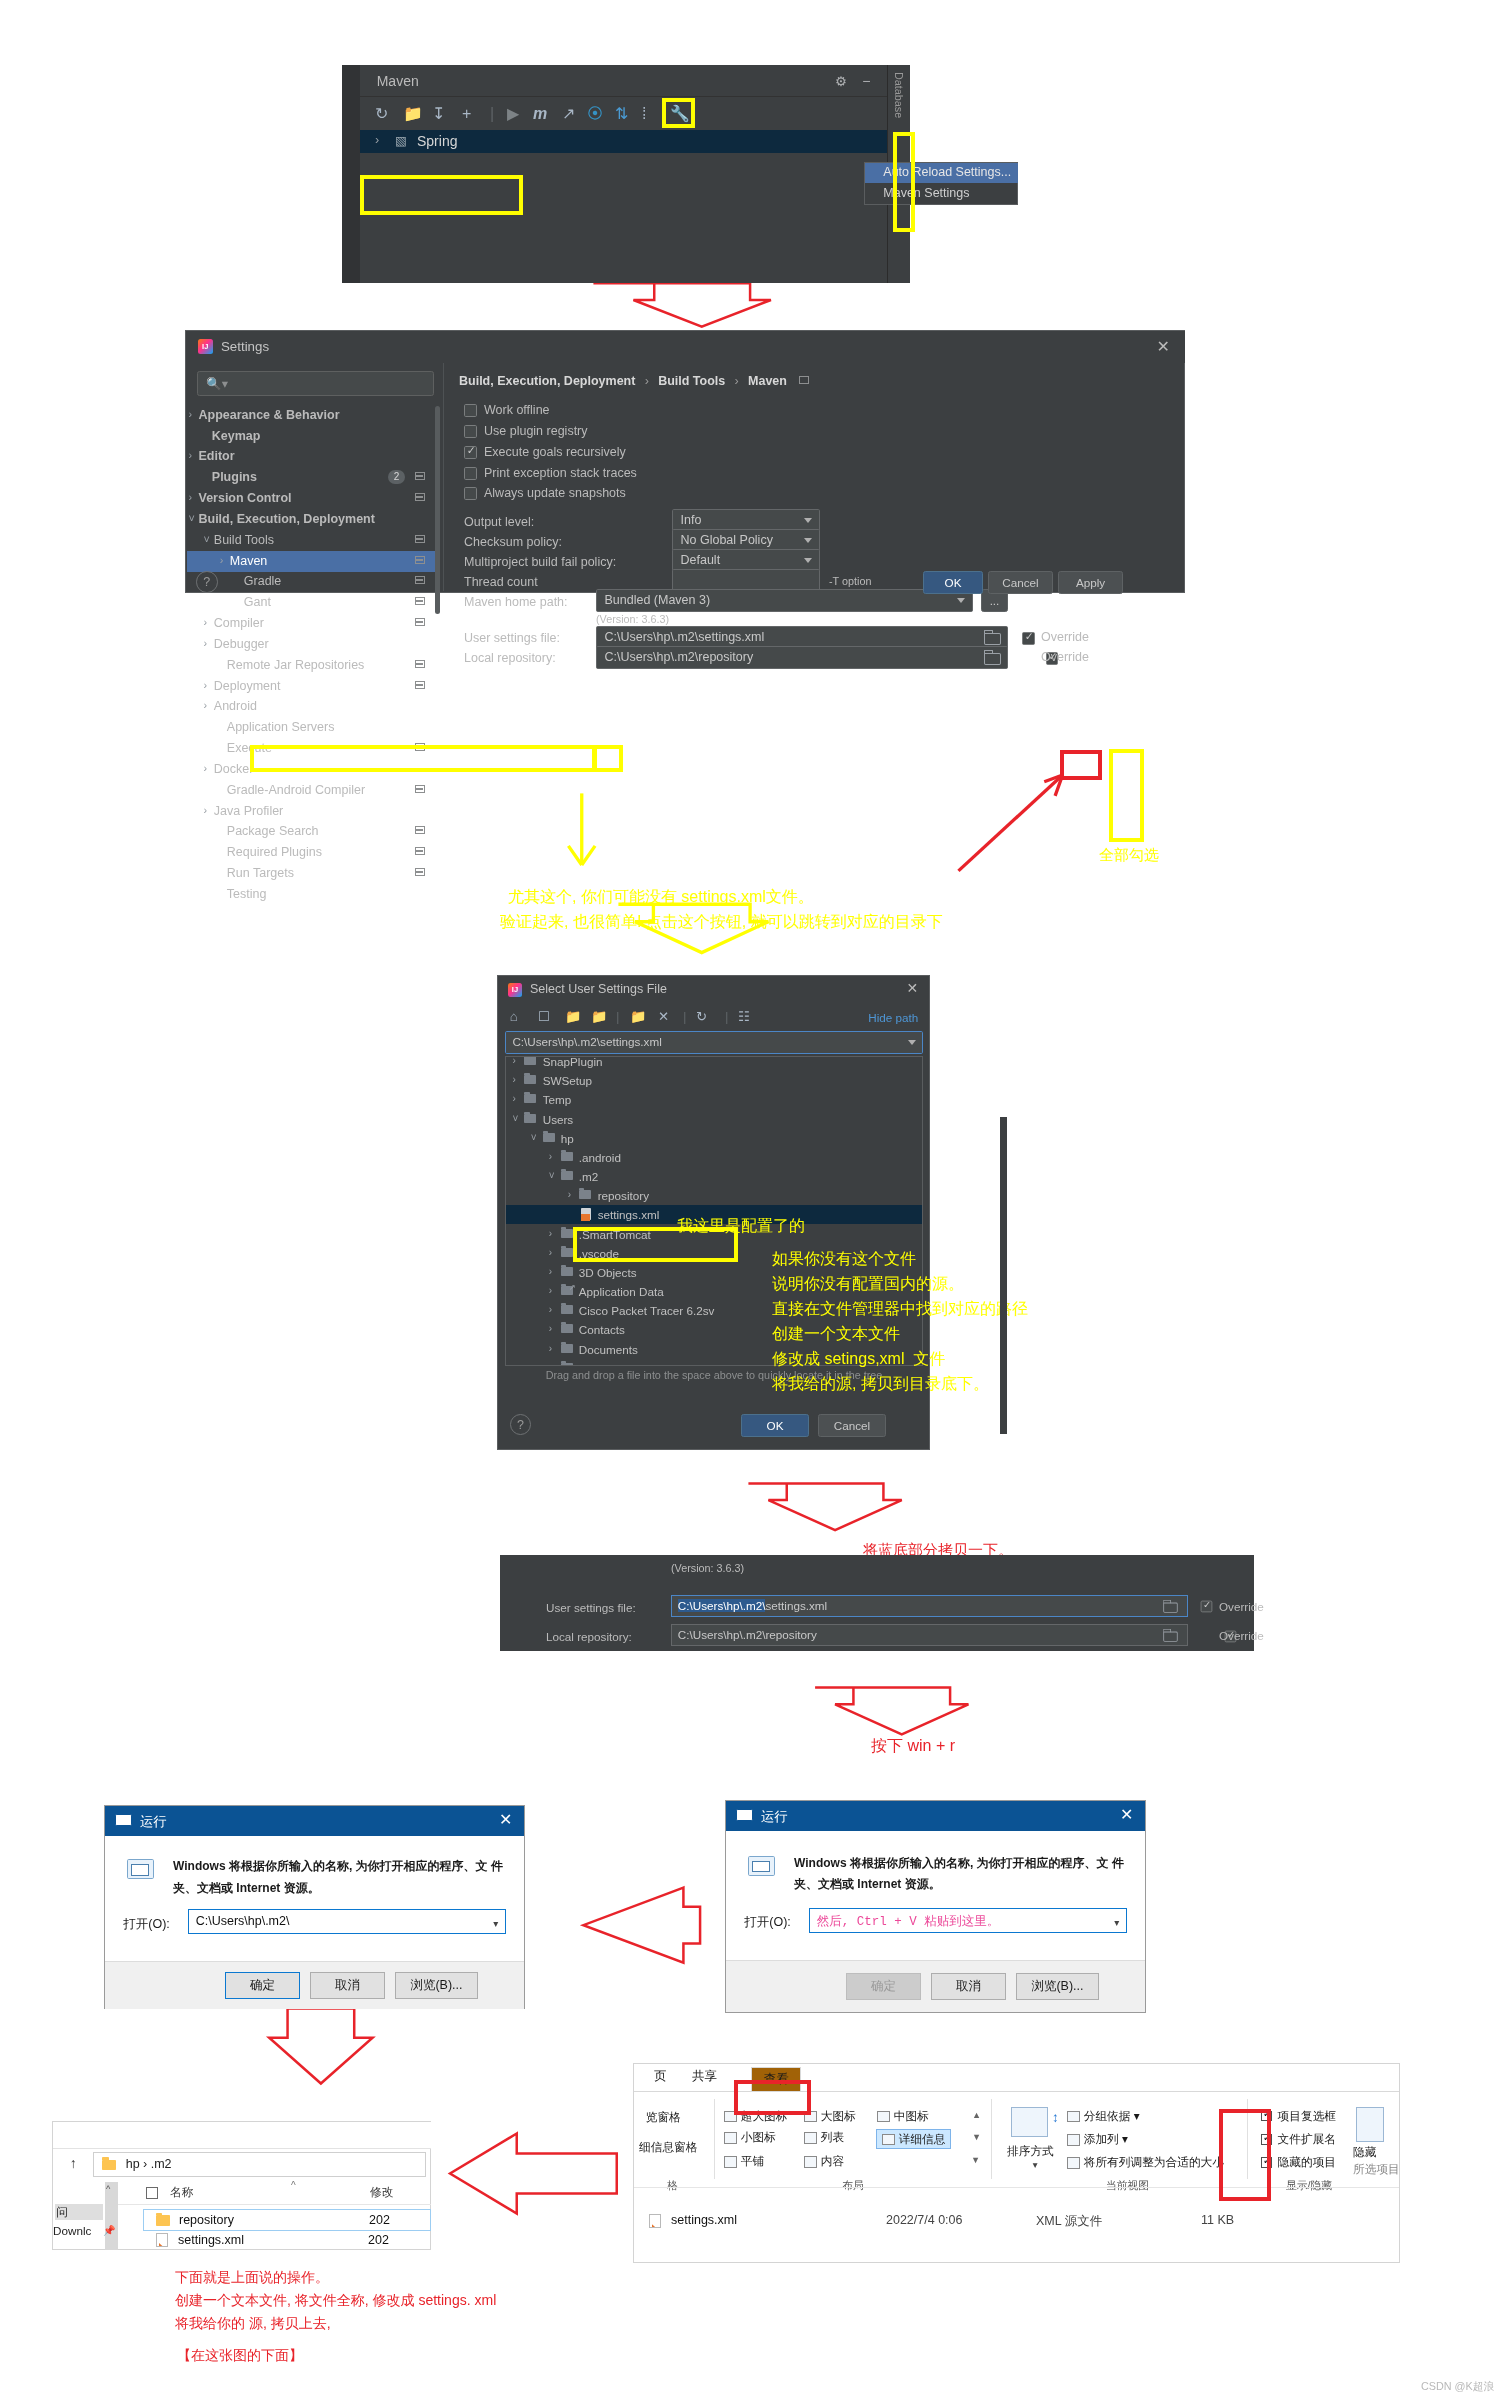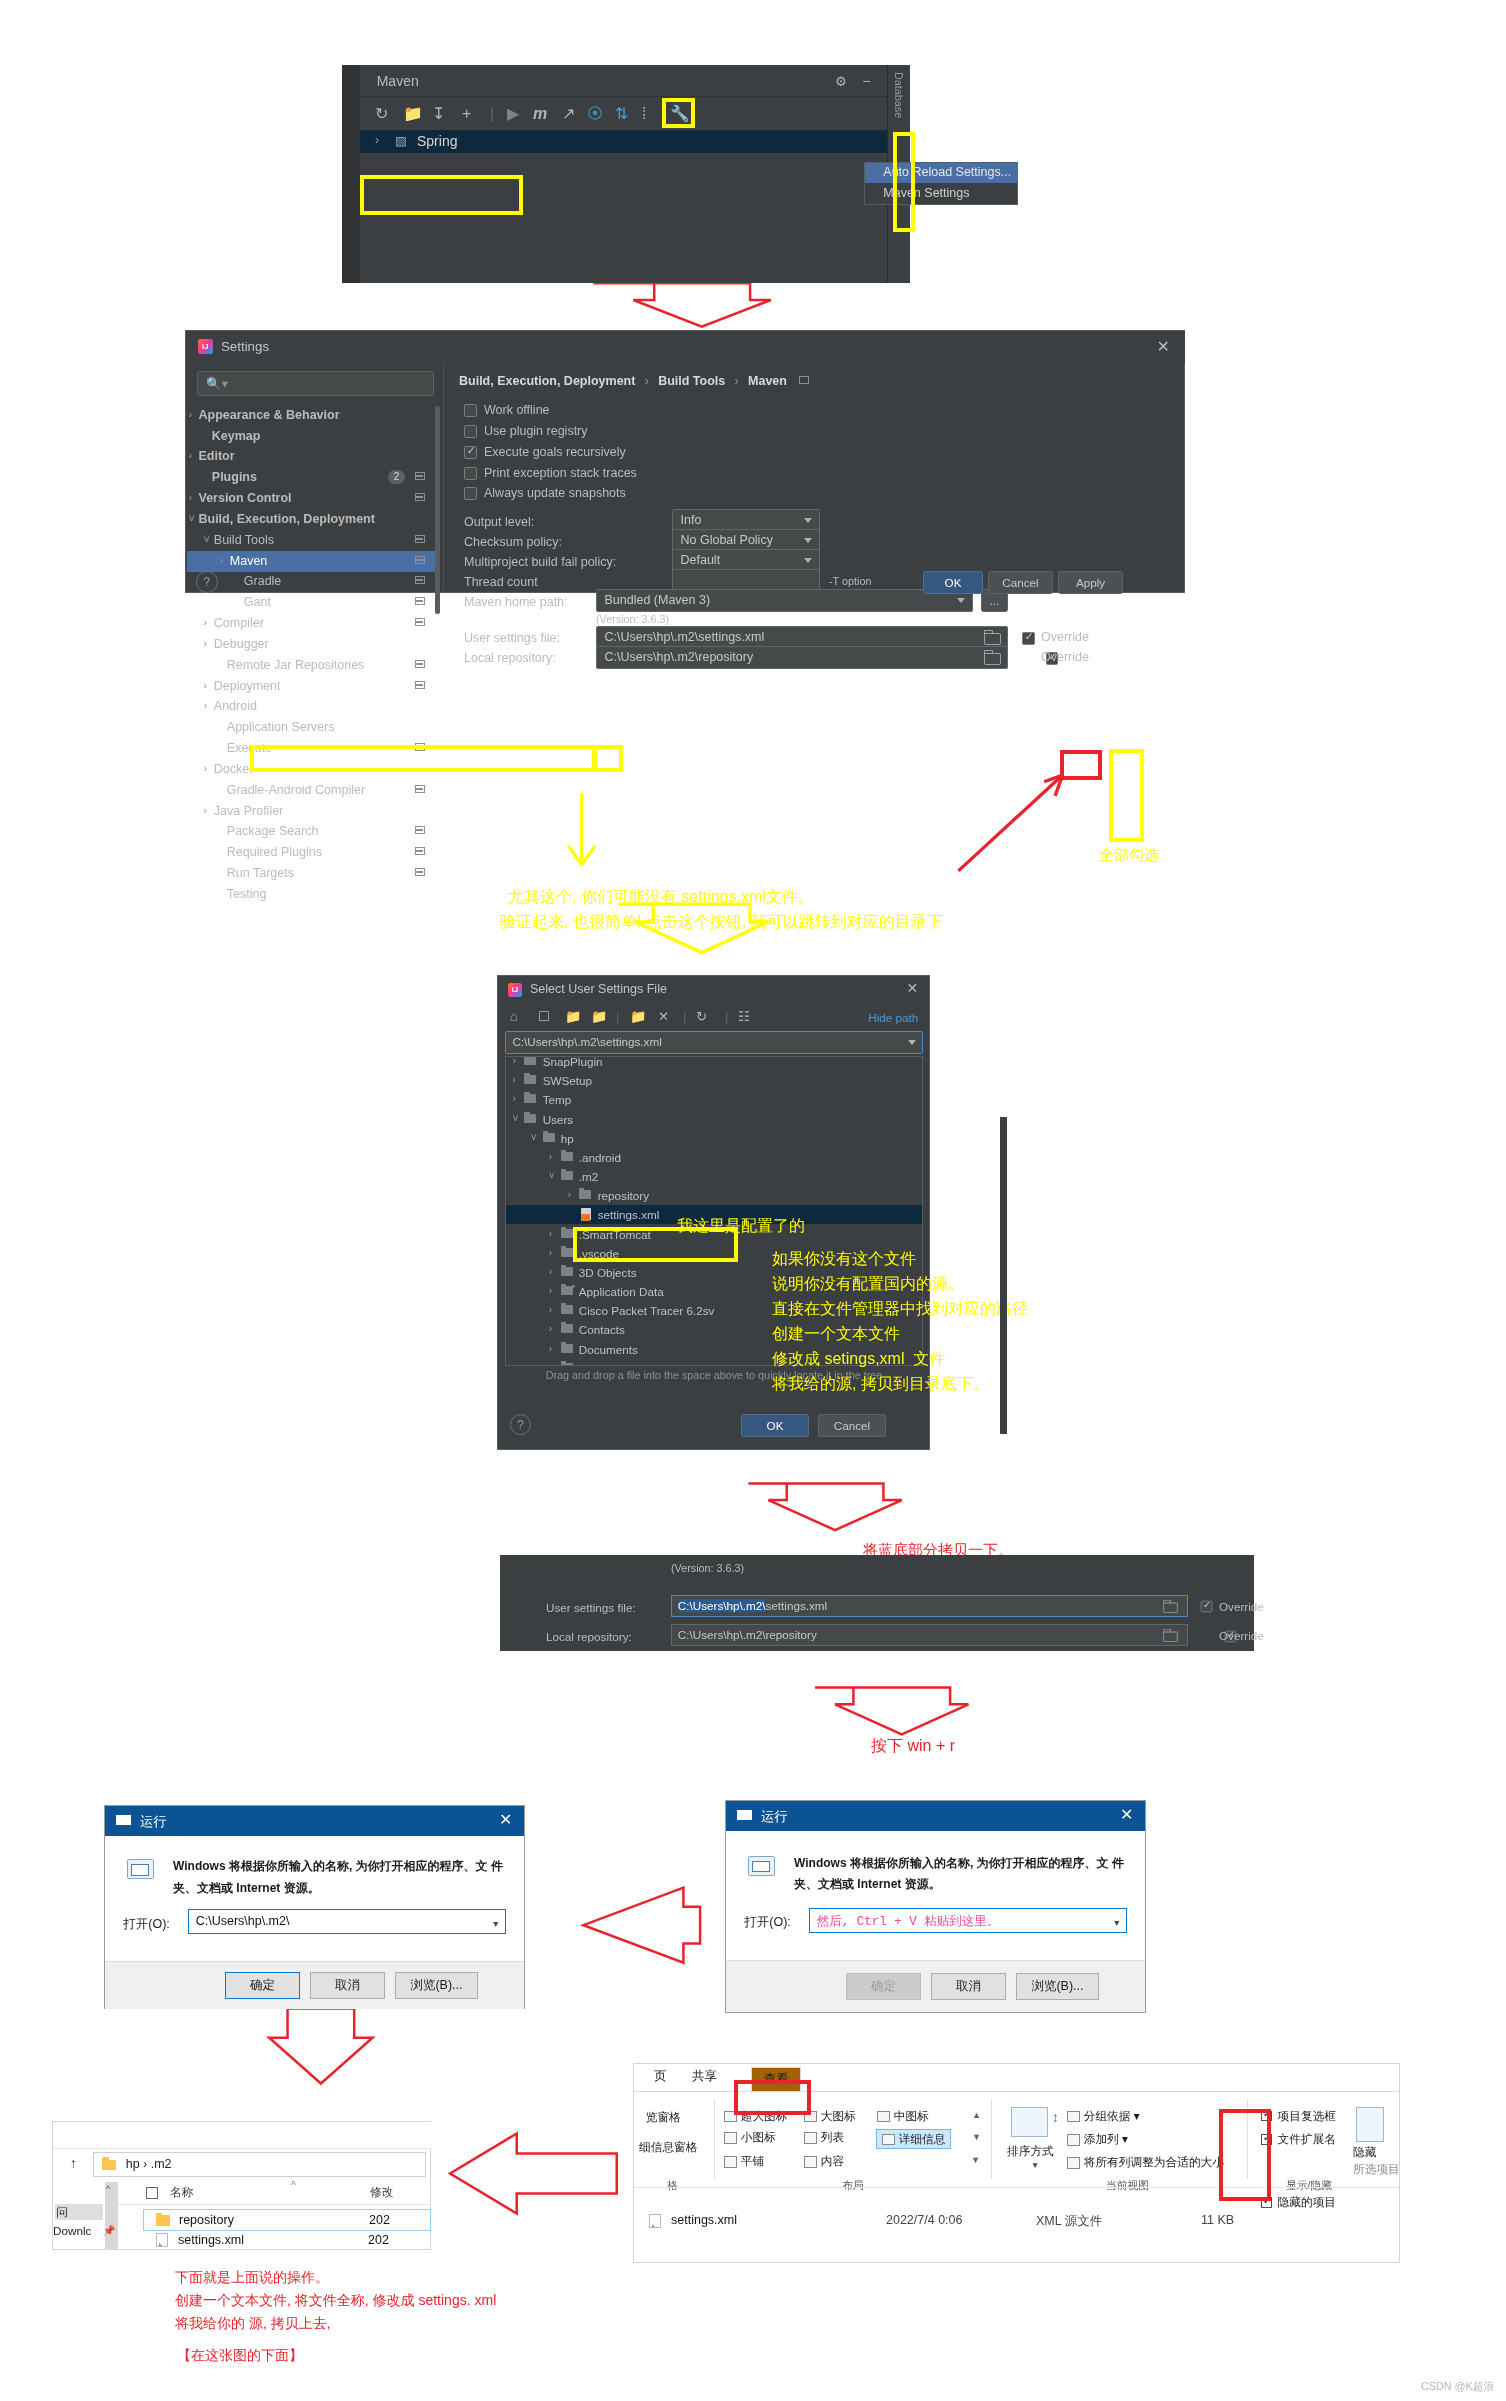--- a/index.html
+++ b/index.html
@@ -835,21 +835,21 @@
     <span class="abs" style="left:397px; top:68px; font-size:8.3px; color:#444;">▼</span>
 
     <span class="ritem" style="left:433px; top:16.7px;"><span class="mini-ic"></span><span>分组依据 ▾</span></span>
     <span class="ritem" style="left:433px; top:40px;"><span class="mini-ic"></span><span>添加列 ▾</span></span>
     <span class="ritem" style="left:433px; top:63px;"><span class="mini-ic"></span><span>将所有列调整为合适的大小</span></span>
     <span class="rgroup-label" style="left:377px; top:87px; width:233px;">当前视图</span>
     <span class="rsep" style="left:613px; top:6.7px; height:80px;"></span>
 
     <span class="ritem" style="left:627px; top:16.7px;"><span class="rchk"></span><span>项目复选框</span></span>
     <span class="ritem" style="left:627px; top:40px;"><span class="rchk"></span><span>文件扩展名</span></span>
-    <span class="ritem" style="left:627px; top:63px;margin-top:40px;"><span class="rchk"></span><span>隐藏的项目</span></span>
+    <span class="ritem" style="left:627px; top:63px;"><span class="rchk"></span><span>隐藏的项目</span></span>
     <span class="abs" style="left:722px; top:15px; width:28px; height:35px; border:0.8px solid #9bb7d4; background:#eef5fc;"></span>
     <span class="ritem" style="left:719px; top:53px;">隐藏</span>
     <span class="ritem" style="left:719px; top:70px; color:#888;">所选项目</span>
     <span class="rgroup-label" style="left:625px; top:87px; width:100px;">显示/隐藏</span>
   </div>
 
   <div class="grouphdr"></div>
 
   <div class="filerow">
     <span class="xml-ic" style="left:15px; top:3.3px;"></span>

